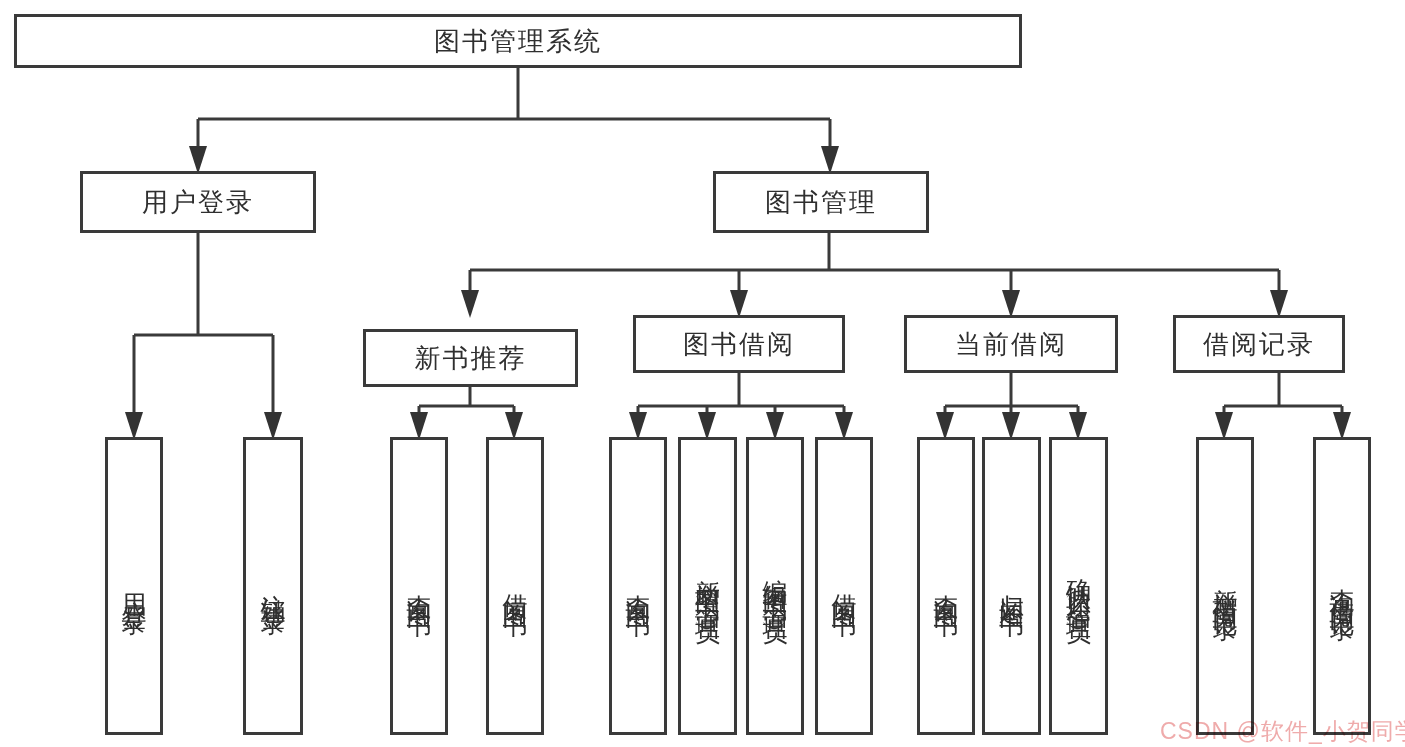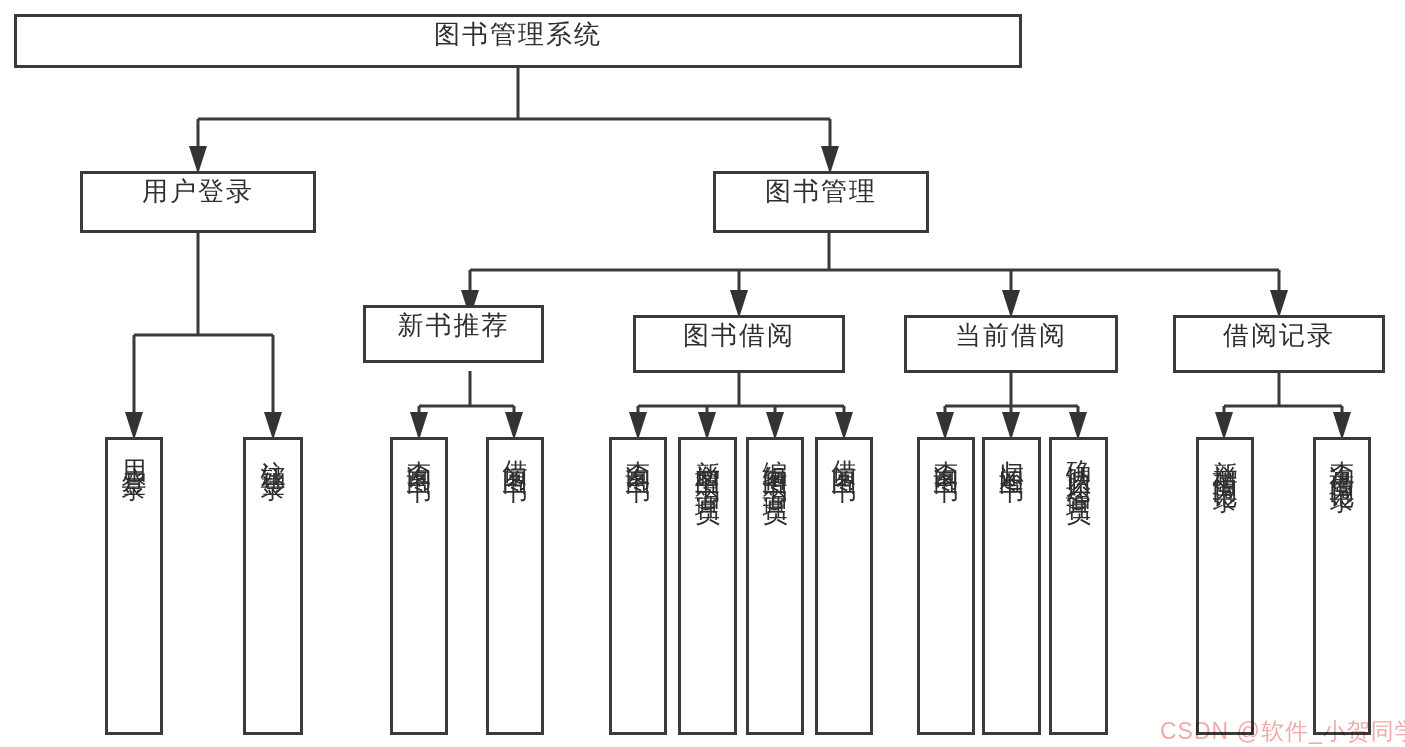--- a/index.html
+++ b/index.html
@@ -11,21 +11,21 @@
     font-family:"Liberation Sans","DejaVu Sans",sans-serif;
   }
   #connectors{position:absolute;left:0;top:0;z-index:1;}
   #connectors path{stroke:#3a3a3a;stroke-width:3;fill:none;}
   #connectors polygon{fill:#333333;stroke:none;}
   .box{
     position:absolute;
     background:#ffffff;
     border:3px solid #3a3a3a;
     box-sizing:border-box;
-    display:flex;justify-content:center;
+    display:flex;align-items:center;justify-content:center;
     color:#2f2f2f;
     z-index:2;
   }
   .box.h span{
     font-size:26px;
     letter-spacing:2px;
     white-space:nowrap;
   }
   .box.v span{
     writing-mode:vertical-rl;
@@ -89,30 +89,30 @@
     <span>图书管理系统</span>
   </div>
 
   <div class="box h" style="left:80px;top:171px;width:236px;height:62px">
     <span>用户登录</span>
   </div>
   <div class="box h" style="left:713px;top:171px;width:216px;height:62px">
     <span>图书管理</span>
   </div>
 
-  <div class="box h" style="left:363px;top:305px;width:181px;height:58px">
+  <div class="box h" style="left:363px;top:329px;width:215px;height:58px">
     <span>新书推荐</span>
   </div>
   <div class="box h" style="left:904px;top:315px;width:214px;height:58px">
     <span>当前借阅</span>
   </div>
   <div class="box h" style="left:633px;top:315px;width:212px;height:58px">
     <span>图书借阅</span>
   </div>
-  <div class="box h" style="left:1173px;top:315px;width:212px;height:58px">
+  <div class="box h" style="left:1173px;top:315px;width:172px;height:58px">
     <span>借阅记录</span>
   </div>
 
   <div class="box v" style="left:105px;top:437px;width:58px;height:298px">
     <span>用户登录</span>
   </div>
   <div class="box v" style="left:243px;top:437px;width:60px;height:298px">
     <span>注销登录</span>
   </div>
 

